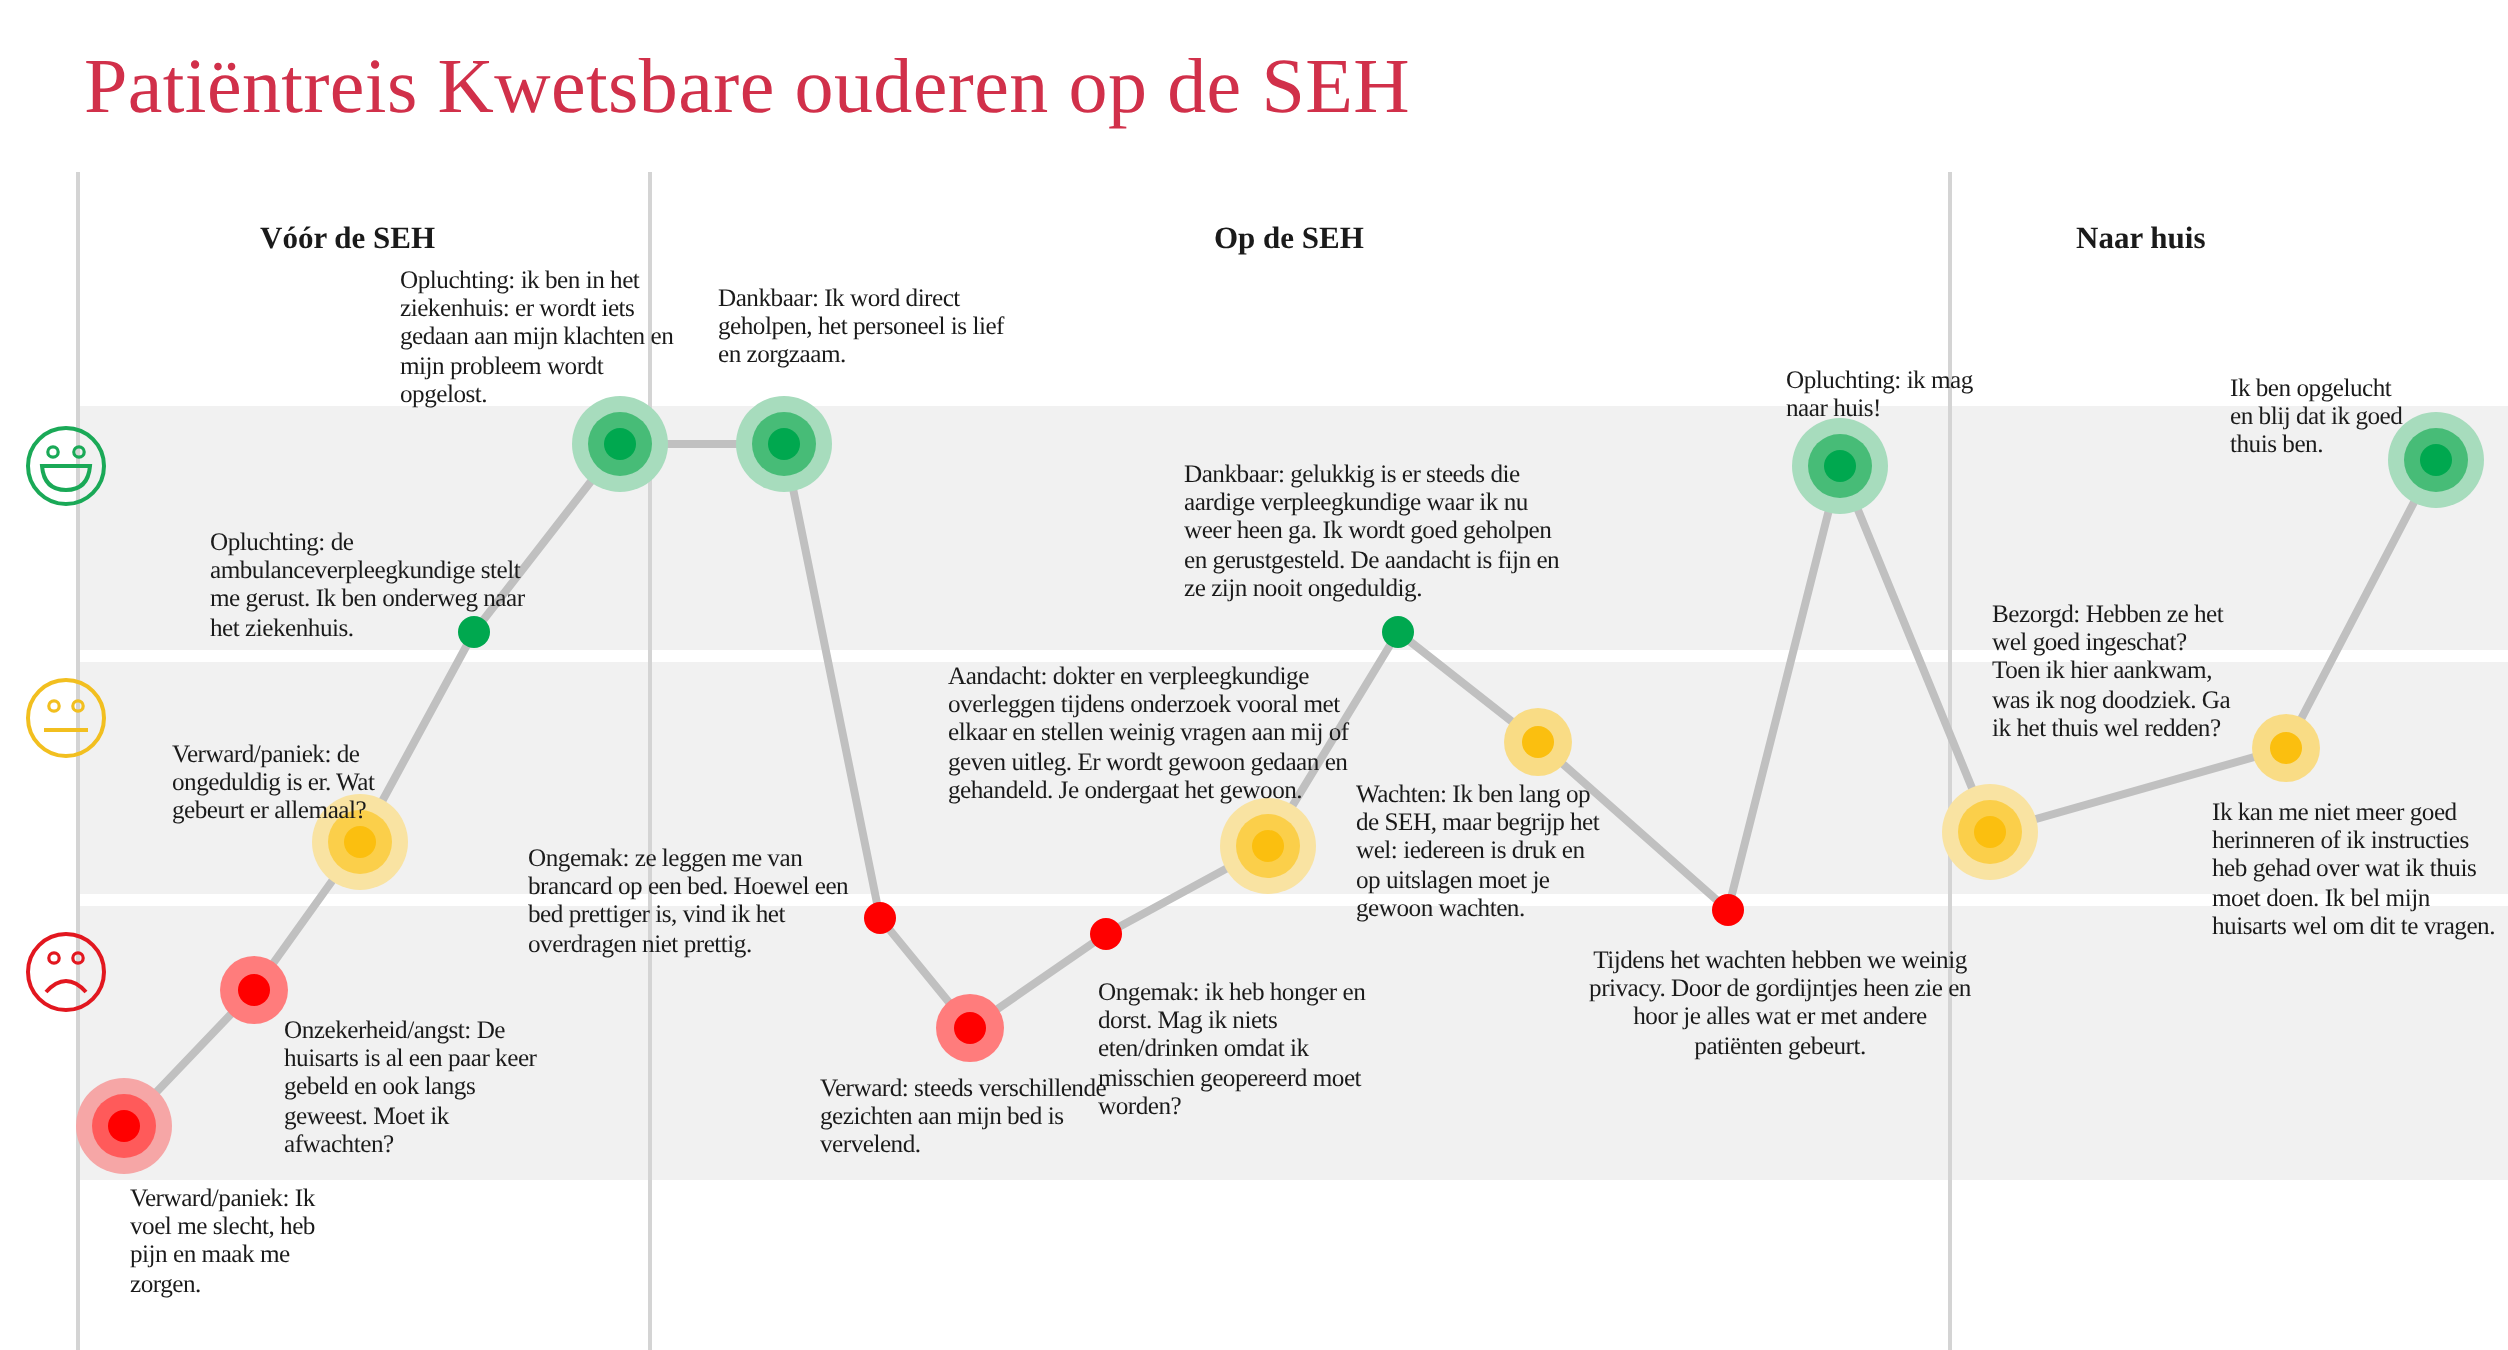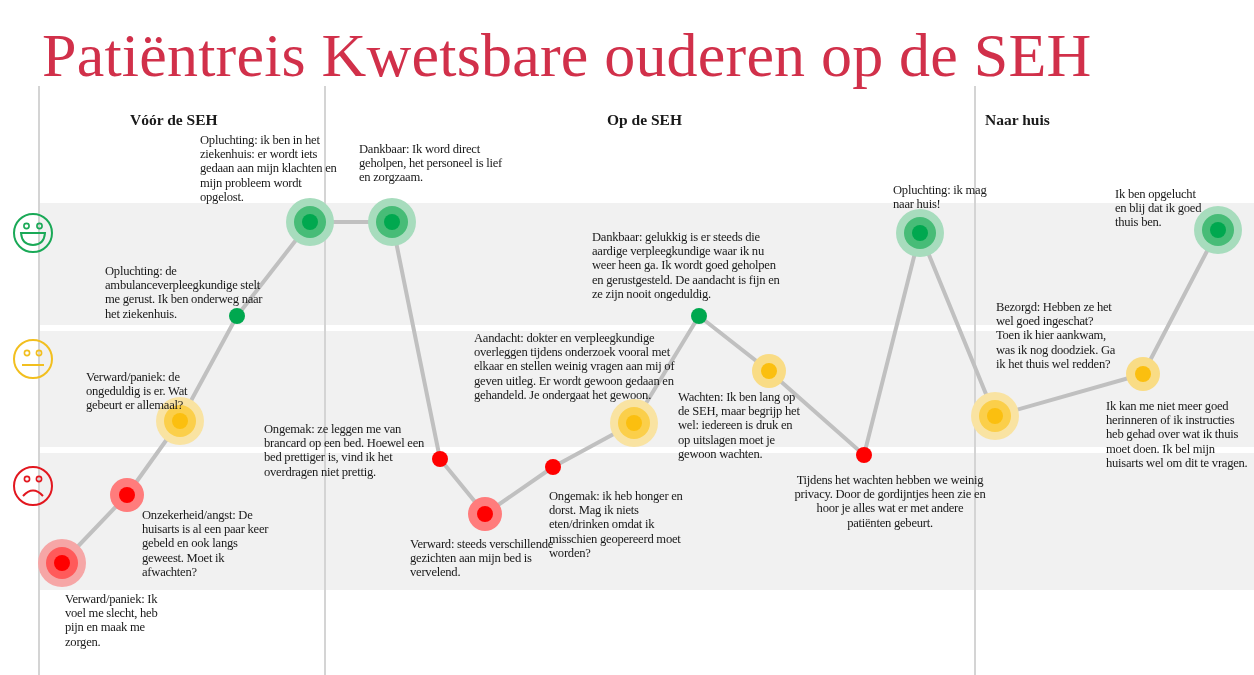--- a/index.html
+++ b/index.html
@@ -1,17 +1,17 @@
 <!DOCTYPE html>
 <html><head>
 <meta charset="utf-8">
 <style>
   html, body { margin:0; padding:0; background:#ffffff; }
   body { width:1254px; height:675px; position:relative; overflow:hidden; font-family:"DejaVu Serif", serif; color:#1a1a1a; }
-  .title { position:absolute; left:42px; top:24px; font-family:"Liberation Serif", serif; font-size:62px; color:#d1304a; letter-spacing:0.2px; white-space:nowrap; line-height:1; }
+  .title { position:absolute; left:42px; top:24px; font-family:"Liberation Serif", serif; font-size:39px; color:#d1304a; letter-spacing:0.2px; white-space:nowrap; line-height:1; }
   .band { position:absolute; left:38px; width:1216px; background:#f1f1f1; }
   .vline { position:absolute; top:86px; width:2px; height:589px; background:#d4d4d4; }
   .phase { position:absolute; top:91px; font-family:"Liberation Serif", serif; font-weight:bold; font-size:15.5px; white-space:nowrap;margin-top:20px; }
   .face { position:absolute; left:12px; width:42px; height:42px; }
   .label { position:absolute; font-family:"Liberation Serif", serif; font-size:12.6px; line-height:14.2px; color:#1a1a1a; letter-spacing:-0.25px; }
   svg.path { position:absolute; left:0; top:0; }
 </style>
 </head>
 <body>
 
@@ -20,21 +20,21 @@
 <div class="band" style="top:203px;height:122px;"></div>
 <div class="band" style="top:331px;height:116px;"></div>
 <div class="band" style="top:453px;height:137px;"></div>
 
 <div class="vline" style="left:38px;"></div>
 <div class="vline" style="left:324px;"></div>
 <div class="vline" style="left:974px;"></div>
 
 <div class="phase" style="left:130px;">Vóór de SEH</div>
 <div class="phase" style="left:607px;">Op de SEH</div>
-<div class="phase" style="left:985px;">Naar huis</div>
+<div class="phase" style="left:1038px;">Naar huis</div>
 
 <svg class="face" style="top:212px;" viewBox="0 0 42 42">
   <circle cx="21" cy="21" r="19" fill="none" stroke="#1aa957" stroke-width="2"></circle>
   <circle cx="14.5" cy="14" r="2.6" fill="none" stroke="#1aa957" stroke-width="1.6"></circle>
   <circle cx="27.5" cy="14" r="2.6" fill="none" stroke="#1aa957" stroke-width="1.6"></circle>
   <path d="M9 21 H33 Q32 33 21 33 Q10 33 9 21 Z" fill="none" stroke="#1aa957" stroke-width="2"></path>
 </svg>
 <svg class="face" style="top:338px;" viewBox="0 0 42 42">
   <circle cx="21" cy="21" r="19" fill="none" stroke="#f2bf1f" stroke-width="2"></circle>
   <circle cx="15" cy="15" r="2.6" fill="none" stroke="#f2bf1f" stroke-width="1.6"></circle>

